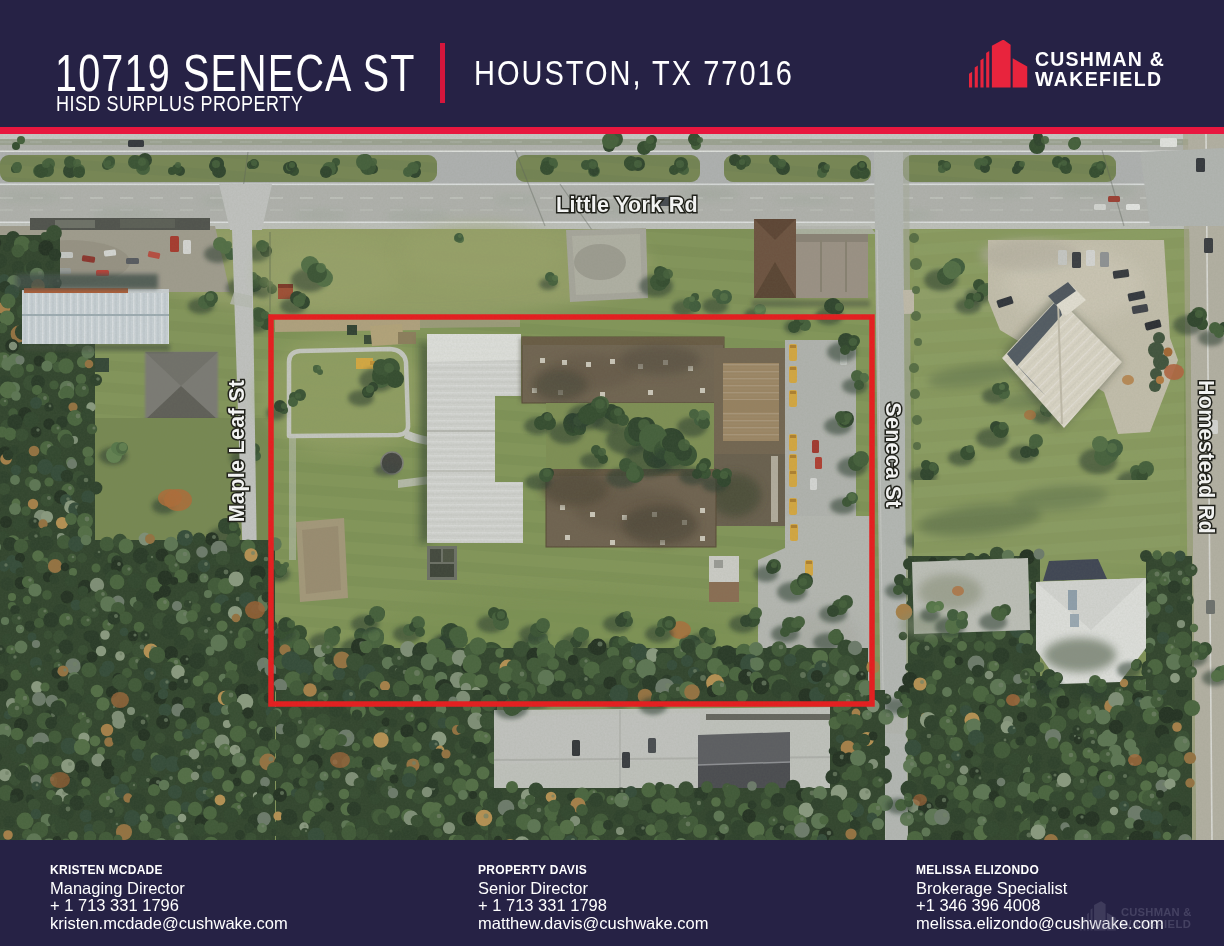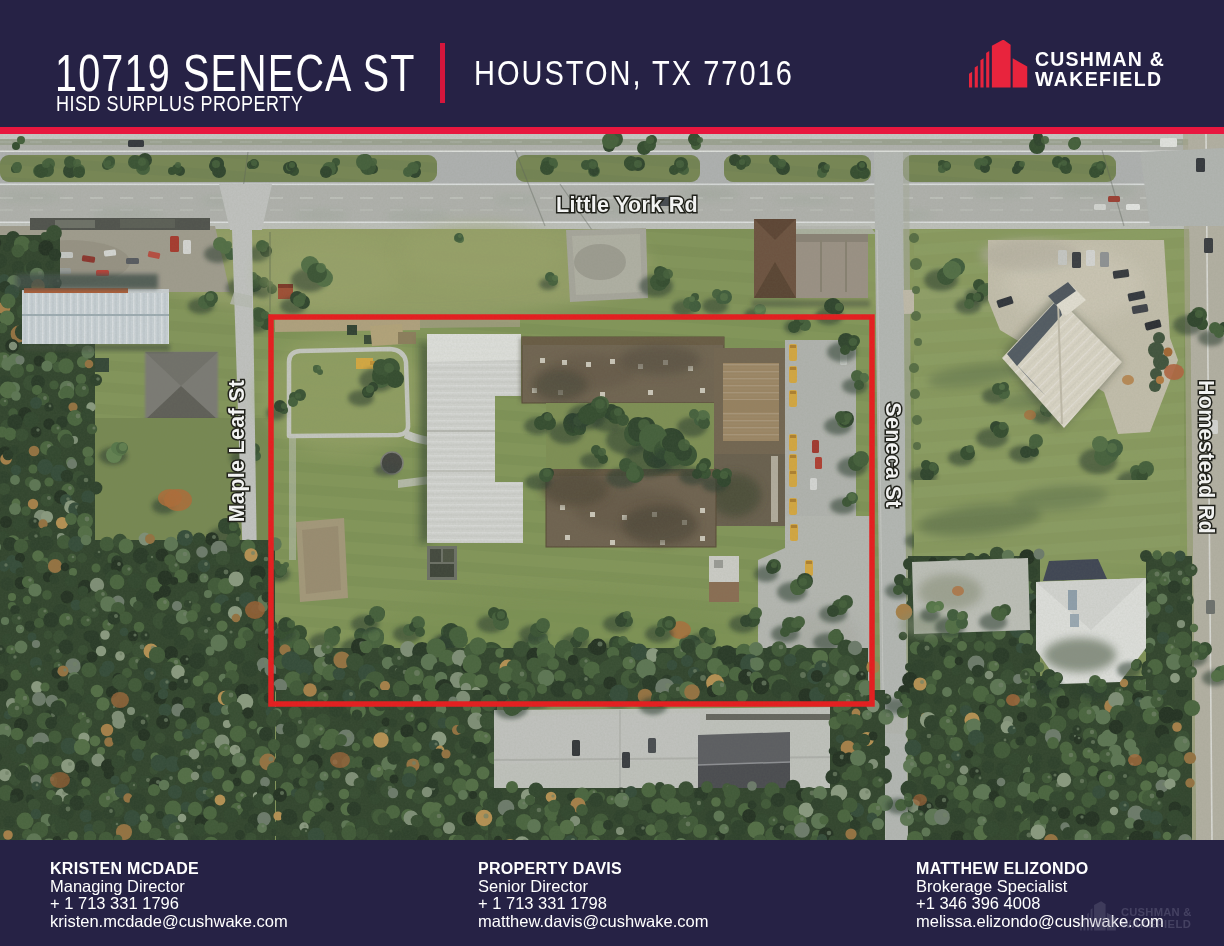--- a/index.html
+++ b/index.html
@@ -10,21 +10,21 @@
   .title { position:absolute; left:55px; top:44px; color:#fff; font-size:39.5px; font-weight:400;
             letter-spacing:1.2px; white-space:nowrap; transform:scaleY(1.31); transform-origin:left top; }
   .subtitle { position:absolute; left:56px; top:91px; color:#fff; font-size:18px; font-weight:400;
                letter-spacing:0.5px; white-space:nowrap; transform:scaleY(1.25); transform-origin:left top; }
   .divider { position:absolute; left:440px; top:43px; width:5px; height:60px; background:#d5163c; }
   .city { position:absolute; left:474px; top:54px; color:#fff; font-size:29px; font-weight:400;
            letter-spacing:2px; white-space:nowrap; transform:scaleY(1.2); transform-origin:left top; }
   .photo { position:absolute; left:0; top:134px; width:1224px; height:706px; }
   .ftr { position:absolute; left:0; top:840px; width:1224px; height:106px; background:#262245; }
   .col { position:absolute; top:20px; color:#fff; font-size:16.5px; line-height:17.6px; }
-  .col b { font-size:16px; letter-spacing:0.3px;text-align:right; }
+  .col b { font-size:12px; letter-spacing:0.3px;text-align:right; }
   .cwlogo { position:absolute; right:58px; top:40px; }
 </style>
 </head>
 <body>
 
 <div class="hdr"></div>
 
 <div class="title">10719 SENECA ST</div>
 
 <div class="subtitle">HISD SURPLUS PROPERTY</div>
@@ -3393,21 +3393,21 @@
 
   <div class="col" style="left:50px;">
     <b>KRISTEN MCDADE</b><br>Managing Director<br>+ 1 713 331 1796<br>kristen.mcdade@cushwake.com
   </div>
 
   <div class="col" style="left:478px;">
     <b>PROPERTY DAVIS</b><br>Senior Director<br>+ 1 713 331 1798<br>matthew.davis@cushwake.com
   </div>
 
   <div class="col" style="left:916px;">
-    <b>MATTHEW ELIZONDO</b><br>Brokerage Specialist<br>+1 346 396 4008<br>melissa.elizondo@cushwake.com
+    <b>MELISSA ELIZONDO</b><br>Brokerage Specialist<br>+1 346 396 4008<br>melissa.elizondo@cushwake.com
   </div>
 
   <svg style="position:absolute; right:16px; top:60px;" width="128" height="33" viewBox="0 0 200 50" opacity="0.30">
     <g fill="#777590">
       <polygon points="0,47 0,34 3,32 3,47"></polygon>
       <polygon points="5.5,47 5.5,28 8.5,26 8.5,47"></polygon>
       <polygon points="11,47 11,21 14,19 14,47"></polygon>
       <polygon points="16.5,47 16.5,14 19.5,12 19.5,47"></polygon>
       <polygon points="22,47 22,7 33,1 40,6 40,47"></polygon>
       <polygon points="42,47 42,19 56,27 56,47"></polygon>

